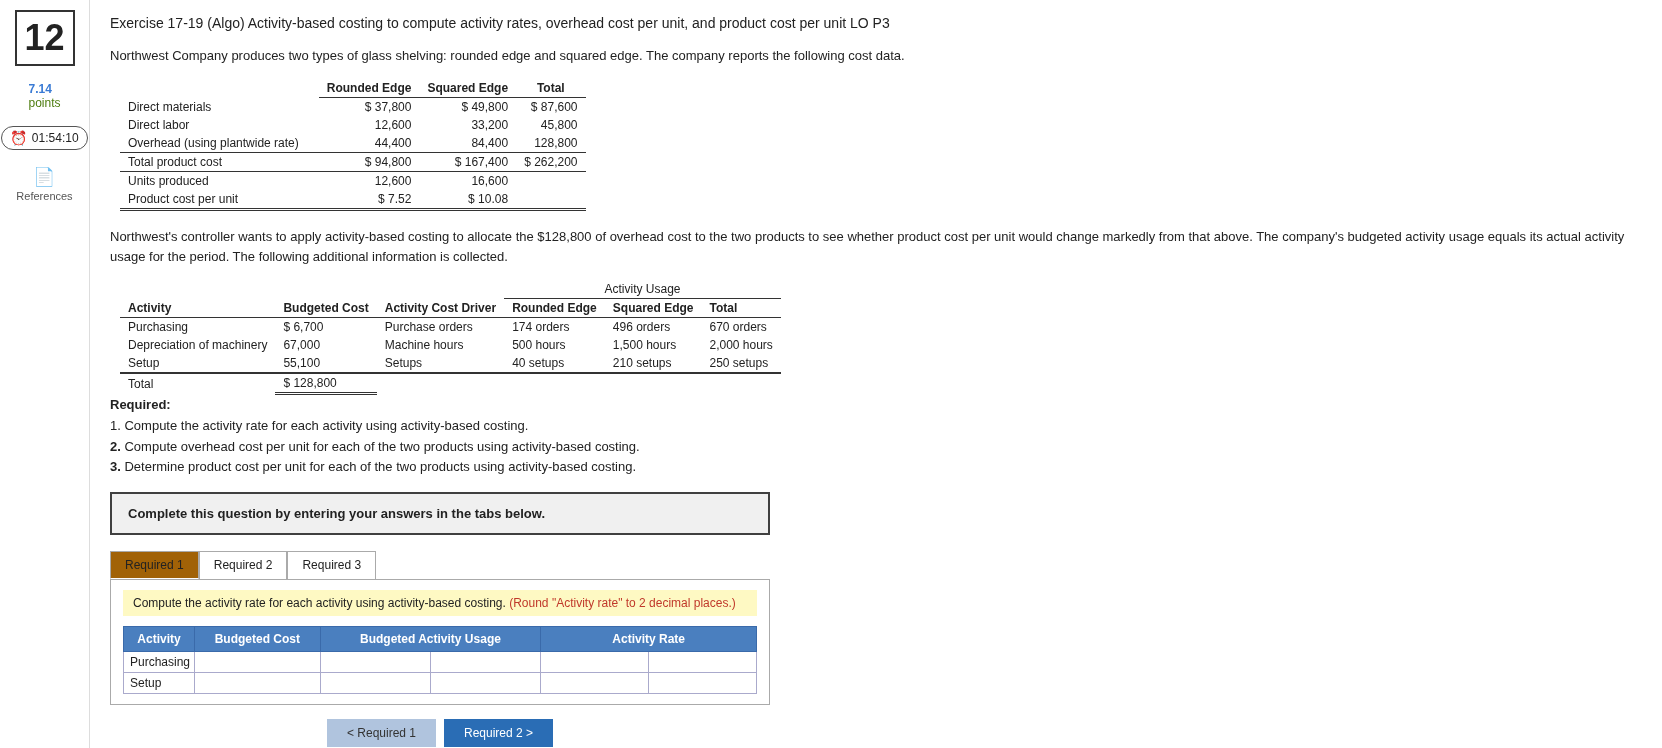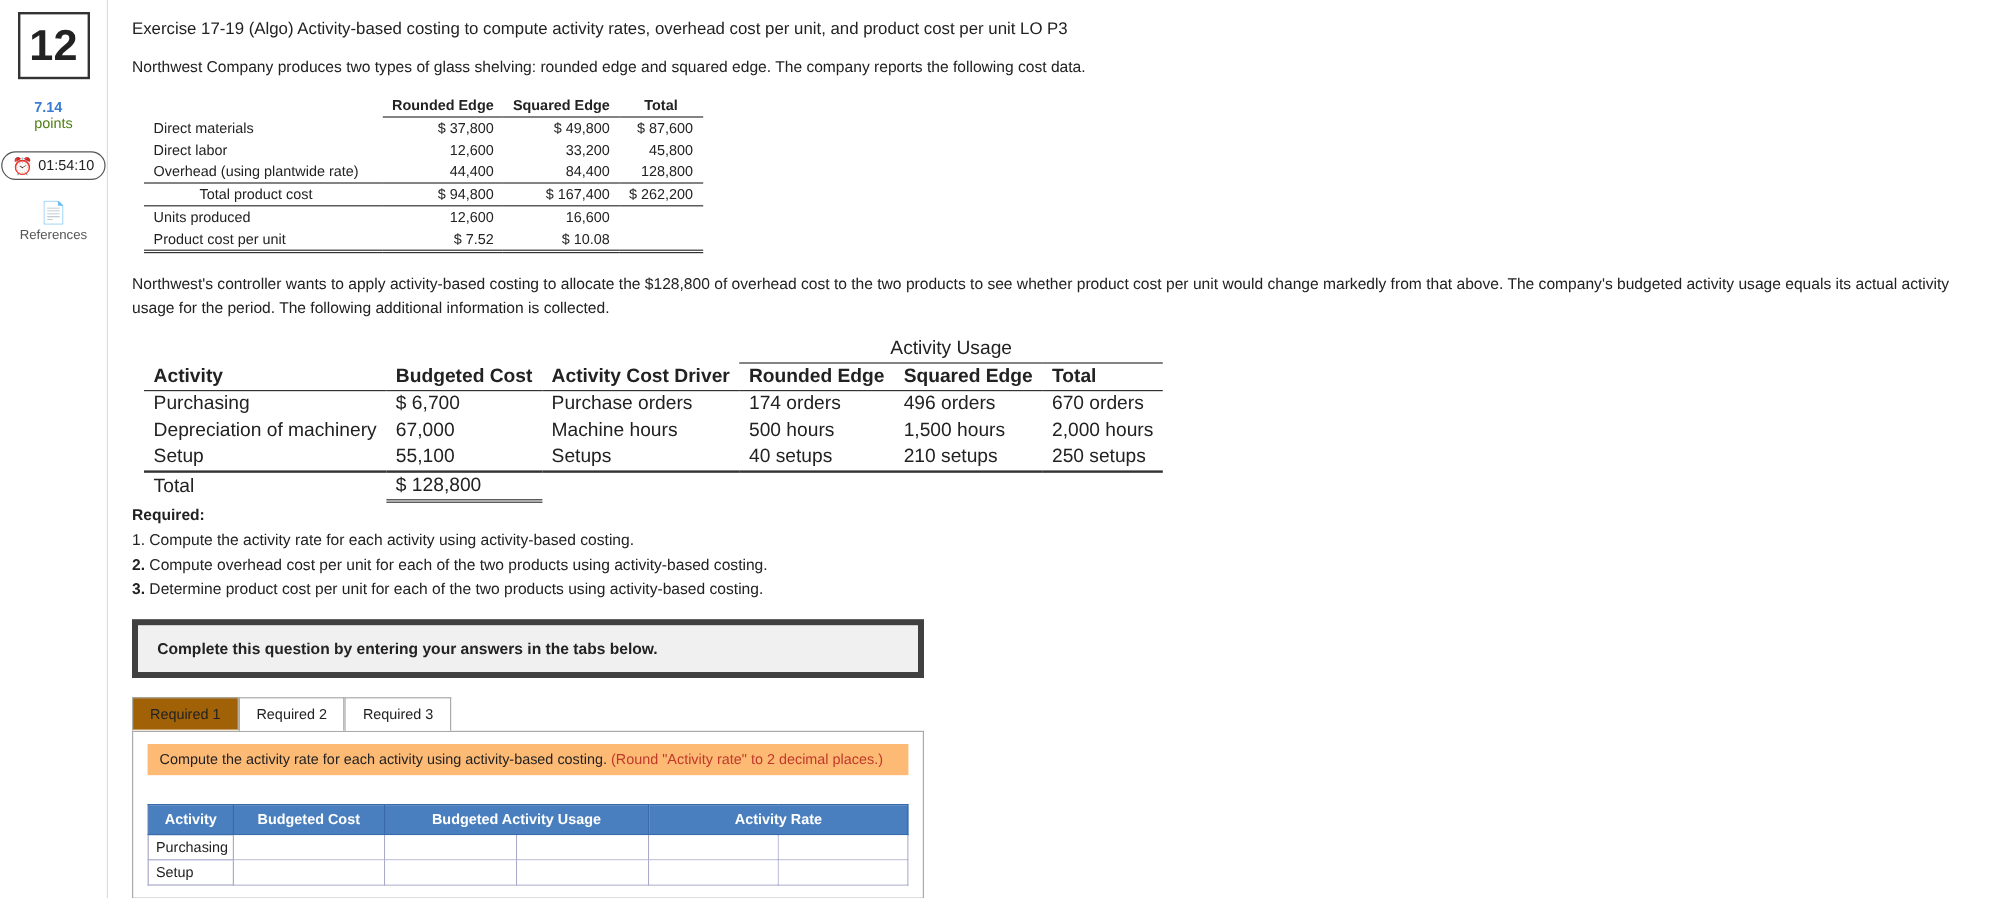--- a/index.html
+++ b/index.html
@@ -86,25 +86,25 @@
       text-align: center;
       border-bottom: 1px solid #333;
     }
     .cost-table .amount {
       text-align: right;
     }
     .cost-table .label-cell {
       padding-right: 20px;
     }
     .border-top td { border-top: 1px solid #333; }
-    .border-bottom td { border-bottom: 1px solid #333; text-align: center; }
+    .border-bottom td { border-bottom: 1px solid #333; }
     .double-border-bottom td { border-bottom: 3px double #333; }
     .activity-outer-table {
       border-collapse: collapse;
-      font-size: 16px;
+      font-size: 12px;
       margin-left: 10px;
     }
     .activity-outer-table td, .activity-outer-table th {
       padding: 2px 8px;
       white-space: nowrap;
     }
     .activity-outer-table .col-header {
       font-weight: bold;
       border-bottom: 1px solid #333;
     }
@@ -112,21 +112,21 @@
 
     .required-section {
       font-size: 13px;
       margin-bottom: 14px;
       line-height: 1.6;
     }
     .required-section strong { font-weight: bold; }
 
     
     .complete-box {
-      border: 5px solid #404040;
+      border: 2px solid #404040;
       background: #f0f0f0;
       padding: 12px 16px;
       margin-bottom: 16px;
       font-size: 13px;
       font-weight: bold;
       max-width: 660px;
     }
 
     
     .tabs-row {
@@ -148,24 +148,24 @@
       border-bottom: 1px solid #fff;
       font-weight: normal;
     }
     .tab-content-box {
       border: 1px solid #aaa;
       max-width: 660px;
       padding: 10px 12px;
     }
 
     .instruction-bar {
-      background: #fdba74;
+      background: #fef9c3;
       padding: 6px 10px;
       font-size: 12px;
-      margin-bottom: 24px;
+      margin-bottom: 10px;
     }
     .instruction-bar .round-note { color: #c0392b; }
 
     
     .answer-table {
       border-collapse: collapse;
       font-size: 12px;
       width: 100%;
     }
     .answer-table th {

